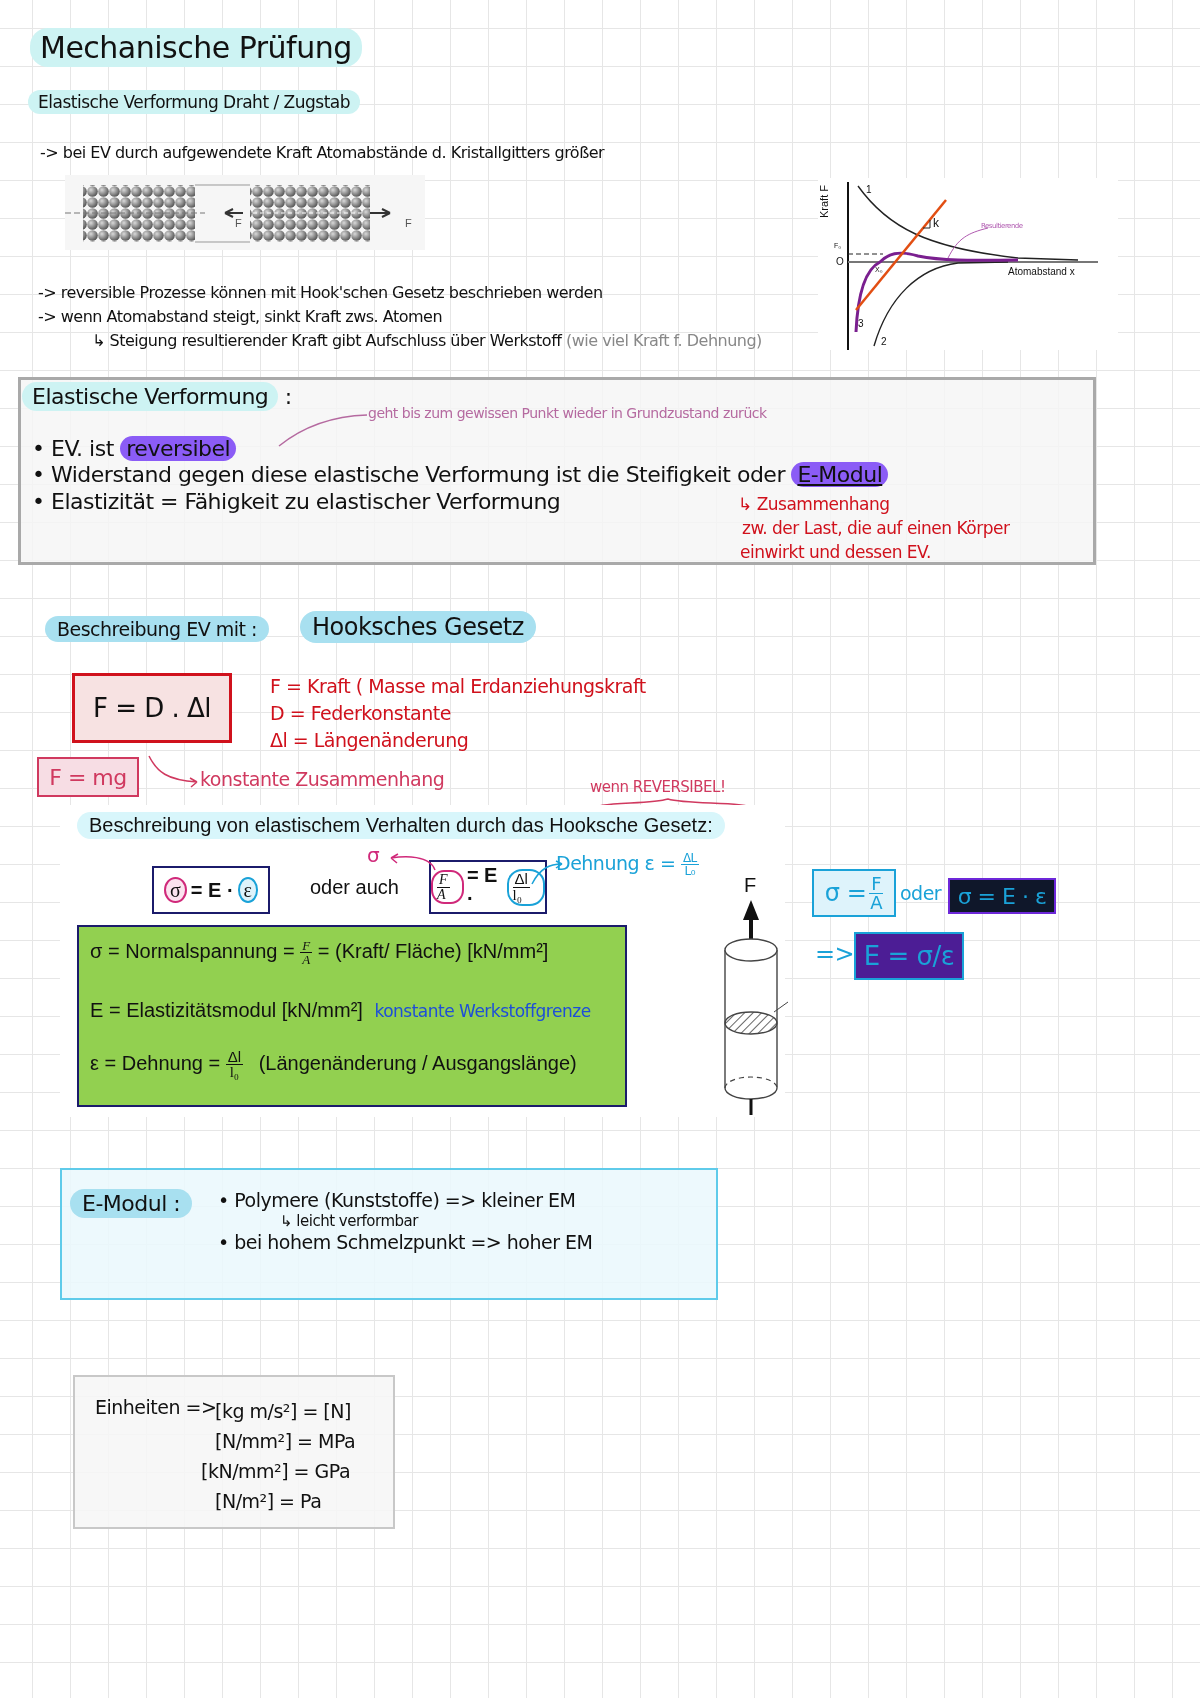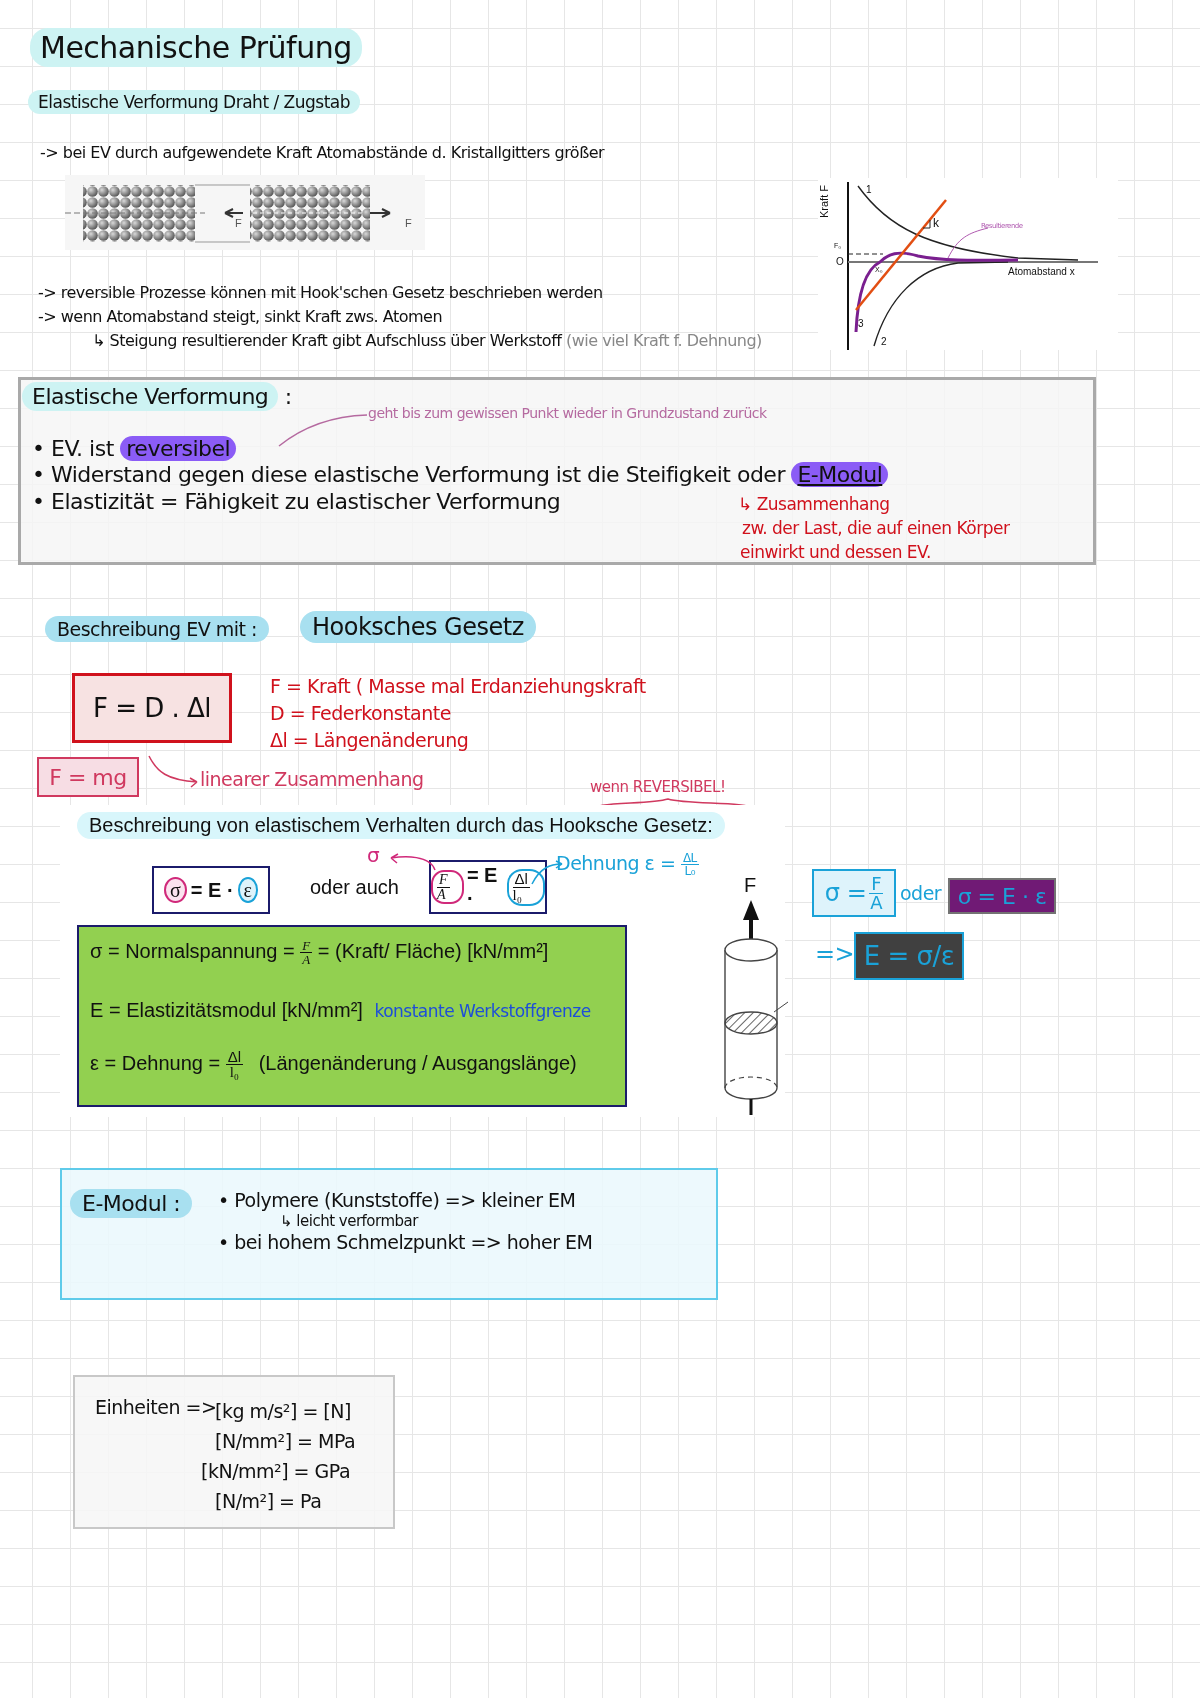--- a/index.html
+++ b/index.html
@@ -146,21 +146,21 @@
   <div>F = Kraft ( Masse mal Erdanziehungskraft</div>
   <div>D = Federkonstante</div>
   <div>Δl = Längenänderung</div>
 </div>
 <div class="abs hand" style="left:37px;top:757px;width:98px;height:36px;border:2px solid #d0395f;background:#f7dde4;color:#d0395f;font-size:22px;display:flex;align-items:center;justify-content:center;">
   <span>F = mg</span>
 </div>
 <svg class="abs" style="left:145px;top:752px;" width="60" height="40">
   <path d="M4 4 C12 20, 22 28, 52 30 M52 30 l-7 -4 M52 30 l-6 5" stroke="#d0395f" fill="none" stroke-width="1.5"></path>
 </svg>
-<div class="abs hand" style="left:200px;top:768px;font-size:19px;color:#d0395f;white-space:nowrap;">linearer Zusammenhang</div>
+<div class="abs hand" style="left:200px;top:768px;font-size:19px;color:#d0395f;white-space:nowrap;">konstante Zusammenhang</div>
 <div class="abs hand" style="left:590px;top:778px;font-size:15px;color:#d0395f;white-space:nowrap;">wenn REVERSIBEL!</div>
 <svg class="abs" style="left:588px;top:797px;" width="170" height="16">
   <path d="M2 14 C2 4, 60 8, 80 2 C100 8, 160 4, 166 12" stroke="#d0395f" fill="none" stroke-width="1.5"></path>
 </svg>
 
 <div class="abs" style="left:60px;top:805px;width:725px;height:312px;background:#fff;"></div>
 <div class="abs arial" style="left:77px;top:812px;font-size:20px;white-space:nowrap;background:#d8f6fb;border-radius:16px;padding:2px 12px;">Beschreibung von elastischem Verhalten durch das Hooksche Gesetz:</div>
 
 <div class="abs arial" style="left:152px;top:866px;width:114px;height:44px;border:2px solid #1b1b6b;display:flex;align-items:center;justify-content:center;font-size:20px;font-weight:bold;">
   <span class="circ serif" style="border-color:#d0297a;background:#fbe3ef;font-weight:normal;">σ</span>
@@ -240,23 +240,23 @@
 </div>
 
 <div class="abs hand blue" style="left:812px;top:869px;width:80px;height:44px;border:2px solid #1aa2d8;background:#def3fb;font-size:24px;display:flex;align-items:center;justify-content:center;">
   <span>σ =</span>
   <span class="frac" style="font-size:18px;margin-left:3px;">
     <span class="num">F</span>
     <span>A</span>
   </span>
 </div>
 <div class="abs hand blue" style="left:900px;top:882px;font-size:19px;">oder</div>
-<div class="abs hand blue" style="left:948px;top:878px;width:104px;height:32px;border:2px solid #737373;background:#701a75;font-size:22px;display:flex;align-items:center;justify-content:center;white-space:nowrap;">σ = E · ε</div>
+<div class="abs hand blue" style="left:948px;top:878px;width:104px;height:32px;border:2px solid #6d28d9;background:#0f172a;font-size:22px;display:flex;align-items:center;justify-content:center;white-space:nowrap;">σ = E · ε</div>
 <div class="abs hand blue" style="left:815px;top:940px;font-size:24px;">=&gt;</div>
-<div class="abs hand blue" style="left:854px;top:932px;width:106px;height:44px;border:2px solid #1aa2d8;background:#404040;font-size:26px;display:flex;align-items:center;justify-content:center;white-space:nowrap;">E = σ/ε</div>
+<div class="abs hand blue" style="left:854px;top:932px;width:106px;height:44px;border:2px solid #1aa2d8;background:#4c1d95;font-size:26px;display:flex;align-items:center;justify-content:center;white-space:nowrap;">E = σ/ε</div>
 
 <div class="abs" style="left:60px;top:1168px;width:654px;height:128px;border:2px solid #5fcbea;background:rgba(234,248,253,0.85);"></div>
 <div class="abs hand" style="left:70px;top:1191px;font-size:22px;">
   <span class="hl-blue">E-Modul :</span>
 </div>
 <div class="abs hand" style="left:218px;top:1188px;font-size:19px;line-height:24px;white-space:nowrap;">
   <div>• Polymere (Kunststoffe) =&gt; kleiner EM</div>
   <div style="padding-left:62px;font-size:15px;line-height:18px;">↳ leicht verformbar</div>
   <div>• bei hohem Schmelzpunkt =&gt; hoher EM</div>
 </div>

